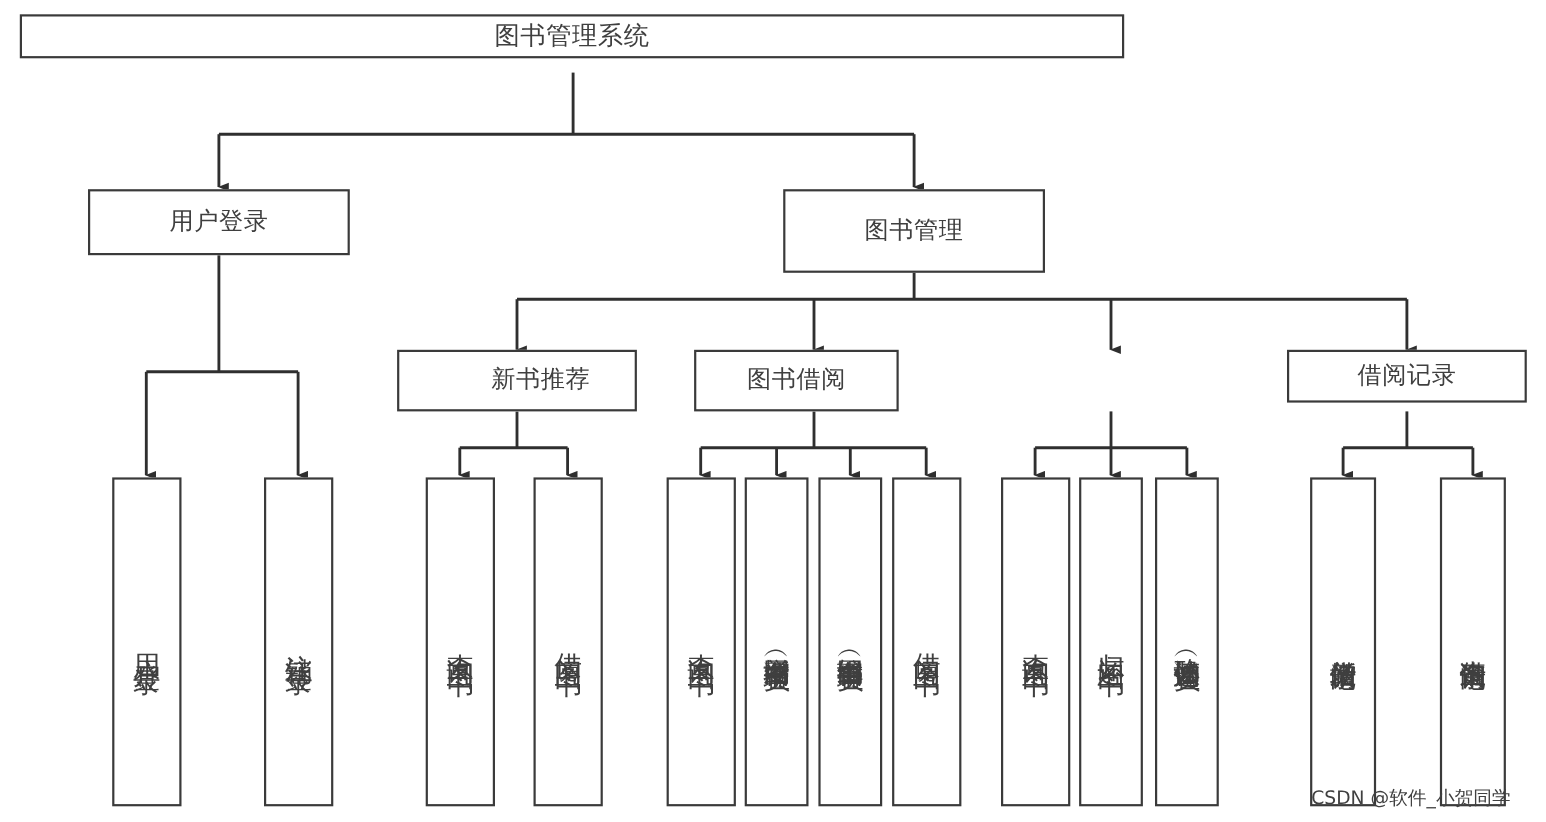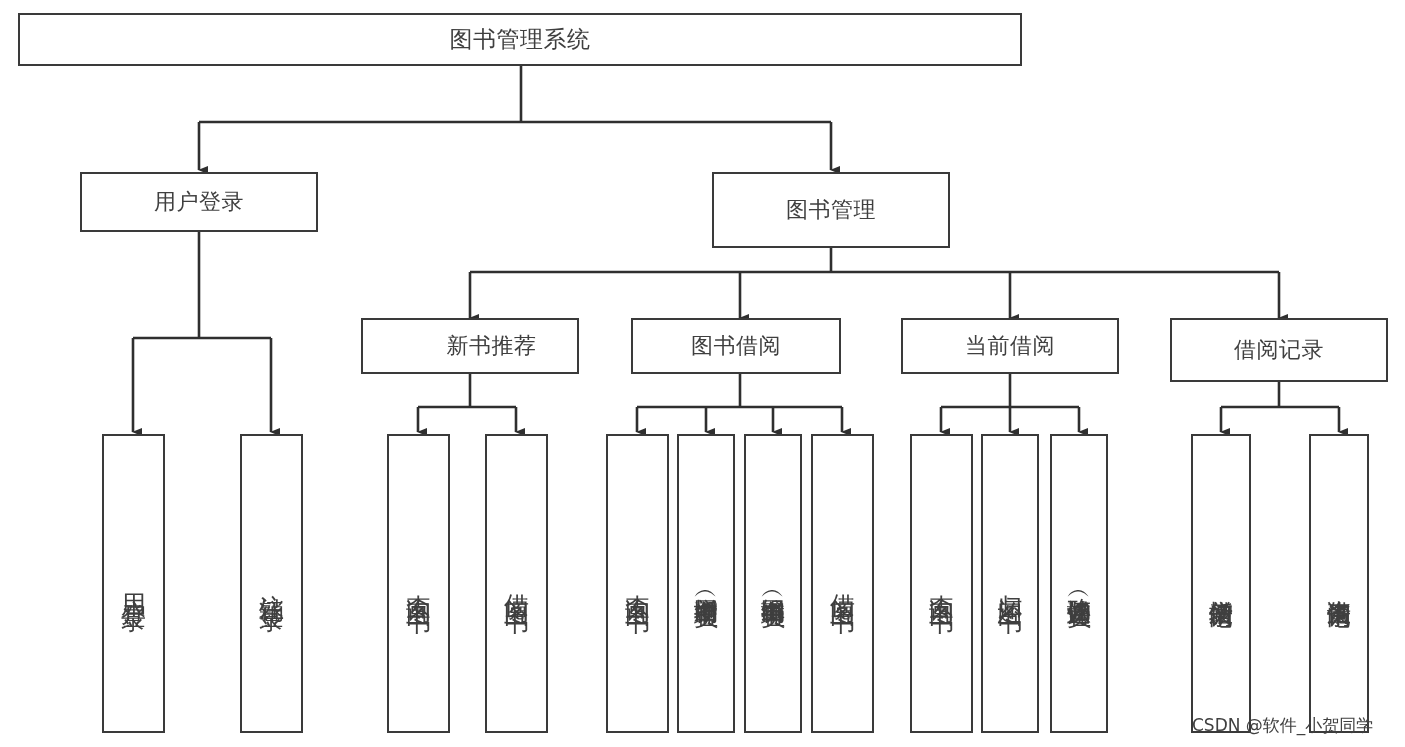--- a/index.html
+++ b/index.html
@@ -130,45 +130,42 @@
       <path d="M1010,407 L1010,432" marker-end="url(#arrowhead)"></path>
       <path d="M1079,407 L1079,432" marker-end="url(#arrowhead)"></path>
 
       <path d="M1279,374 L1279,407"></path>
       <path d="M1221,407 L1339,407"></path>
       <path d="M1221,407 L1221,432" marker-end="url(#arrowhead)"></path>
       <path d="M1339,407 L1339,432" marker-end="url(#arrowhead)"></path>
     </g>
   </svg>
 
-  <div class="node horiz root" style="left:18px; top:13px; width:1004px; height:53px;font-family:Liberation Serif, serif;">
+  <div class="node horiz root" style="left:18px; top:13px; width:1004px; height:40px;font-family:Liberation Serif, serif;">
     <span class="node-label">图书管理系统</span>
   </div>
 
   <div class="node horiz" style="left:80px; top:172px; width:238px; height:60px;">
     <span class="node-label">用户登录</span>
   </div>
 
   <div class="node horiz" style="left:712px; top:172px; width:238px; height:76px;">
     <span class="node-label">图书管理</span>
   </div>
 
   <div class="node horiz" style="left:361px; top:318px; width:218px; height:56px;padding-left:43px;">
     <span class="node-label">新书推荐</span>
   </div>
 
-  <div class="node horiz" style="left:631px; top:318px; width:210px; height:56px;">
+  <div class="node horiz" style="left:631px; top:318px; width:186px; height:56px;">
     <span class="node-label">图书借阅</span>
   </div>
 
-  <div class="node horiz" style="left:901px; top:318px; width:218px; height:56px;">
-    <span class="node-label">当前借阅</span>
-  </div>
-
-  <div class="node horiz" style="left:1170px; top:318px; width:218px; height:64px;">
+
+  <div class="node horiz" style="left:1170px; top:318px; width:218px; height:48px;">
     <span class="node-label">借阅记录</span>
   </div>
 
   <div class="node vert" style="left:102px; top:434px; width:63px; height:299px;">
     <span class="node-label">用户登录</span>
   </div>
 
   <div class="node vert" style="left:240px; top:434px; width:63px; height:299px;">
     <span class="node-label">注销登录</span>
   </div>

